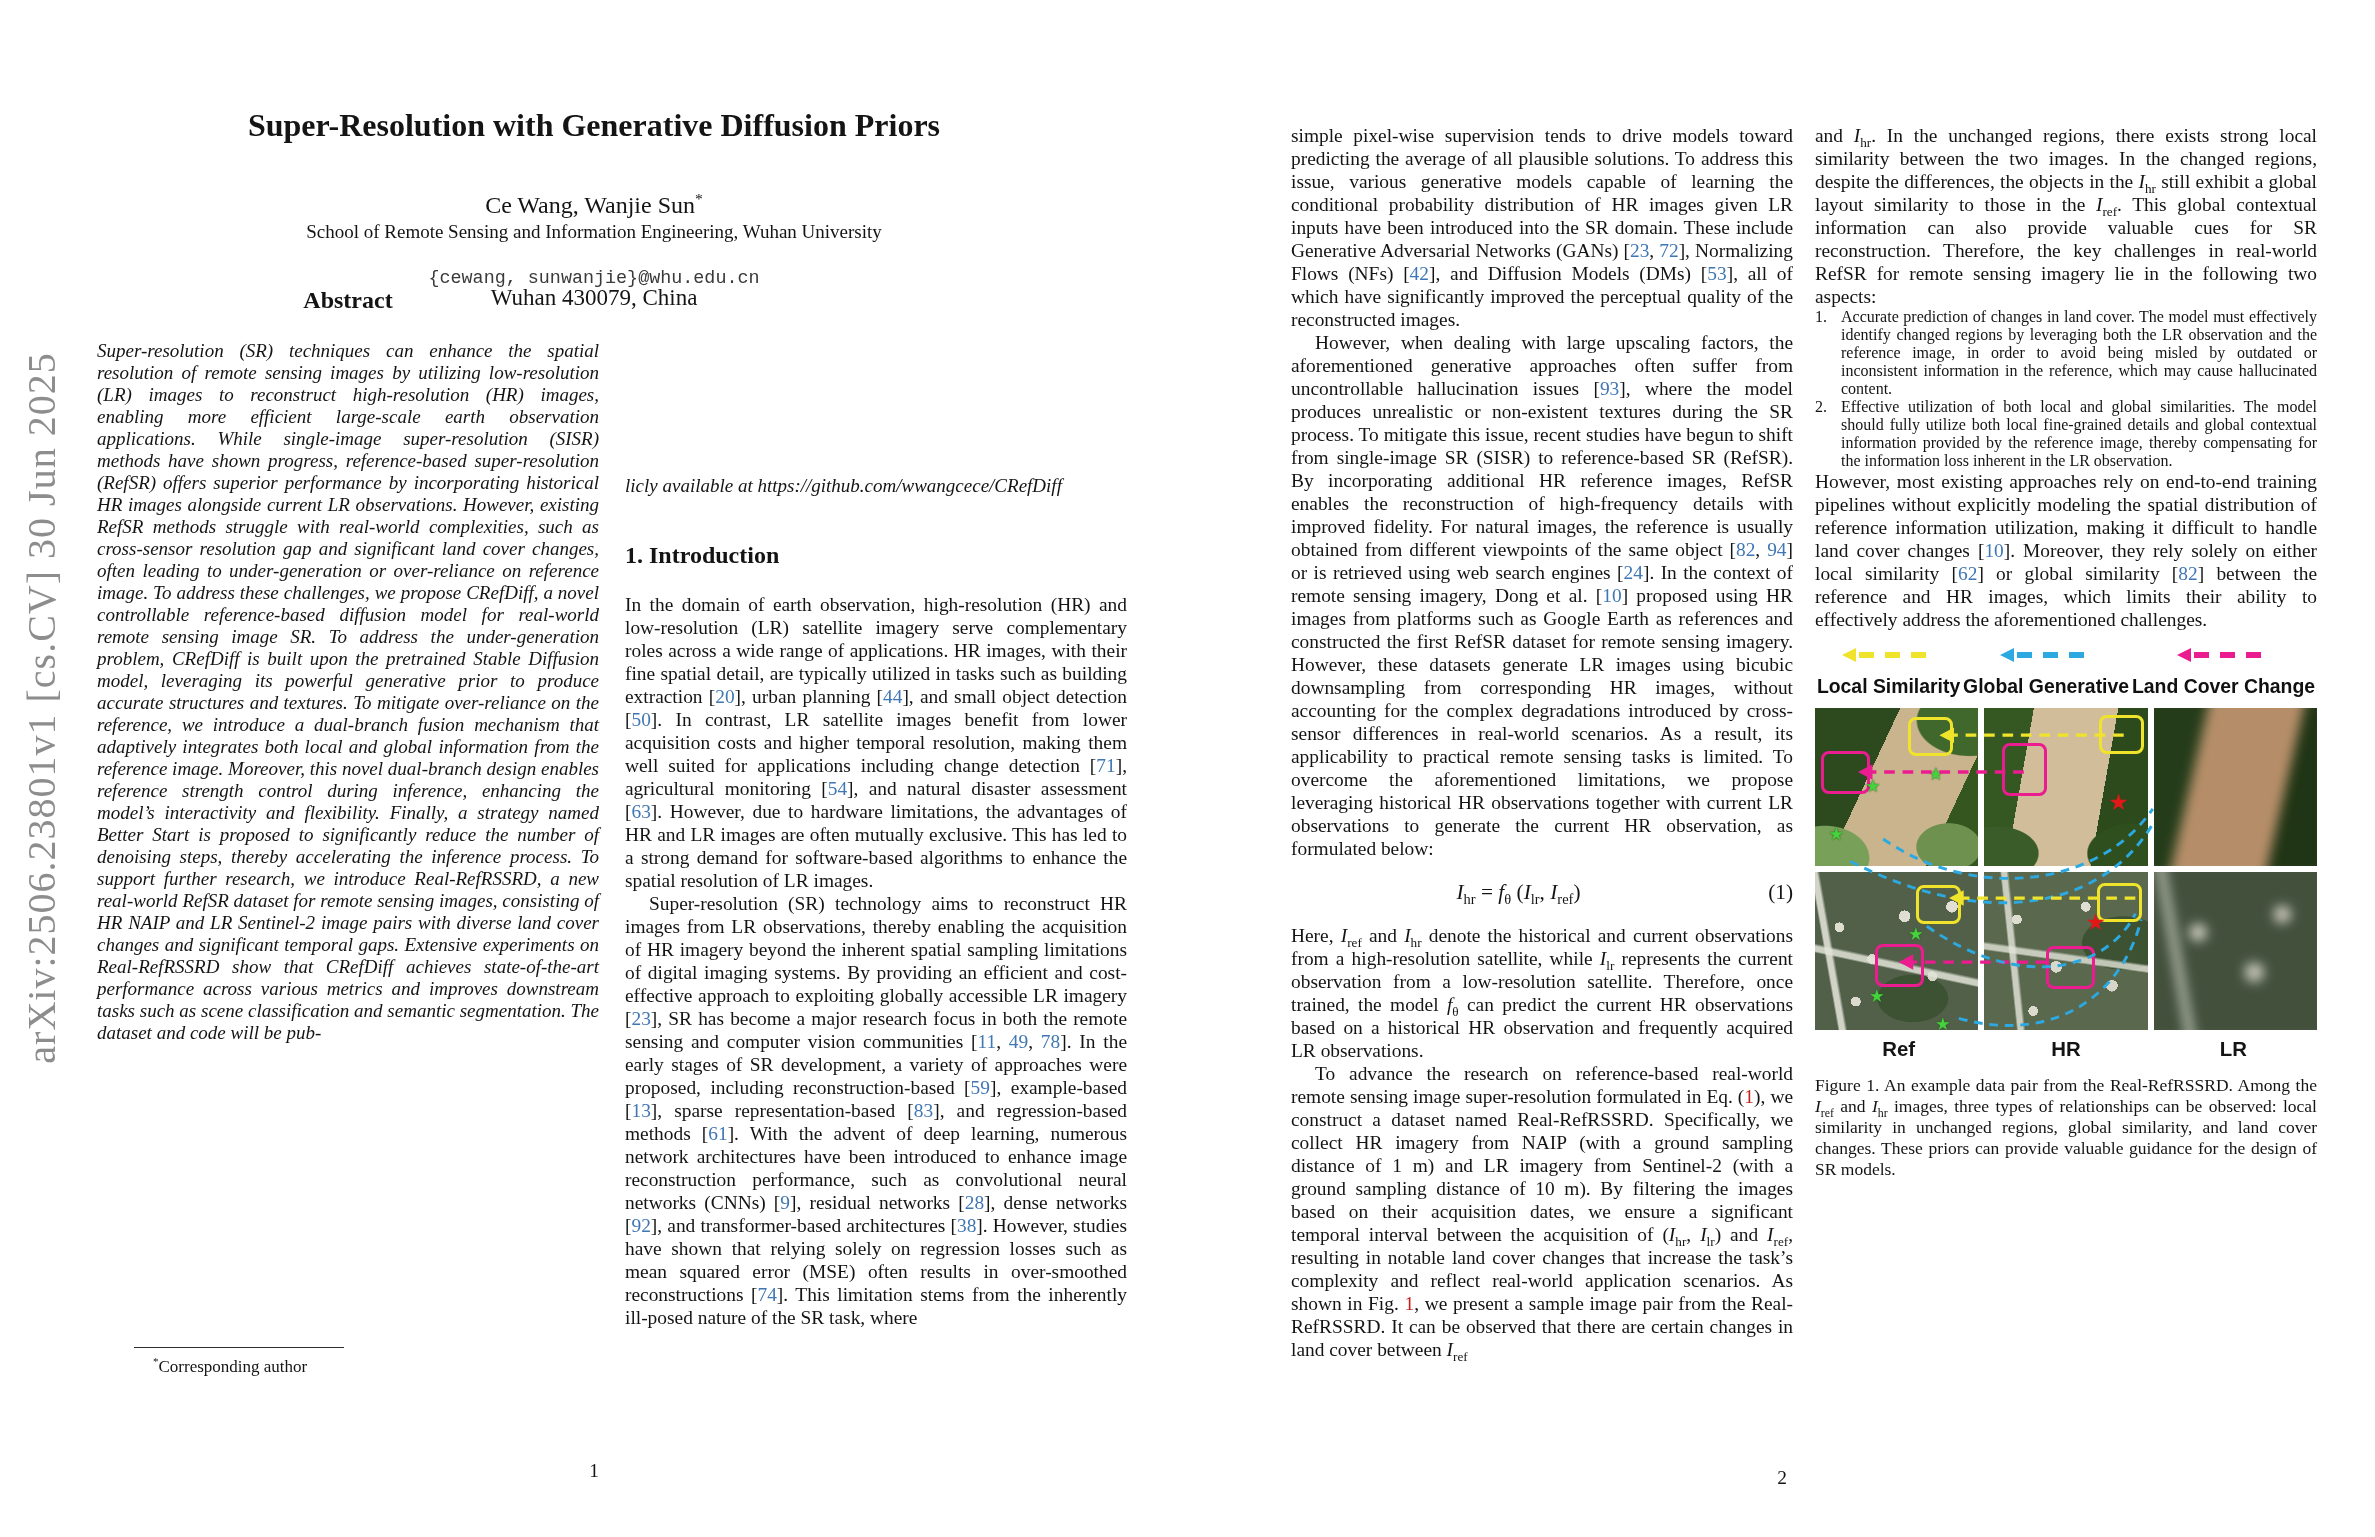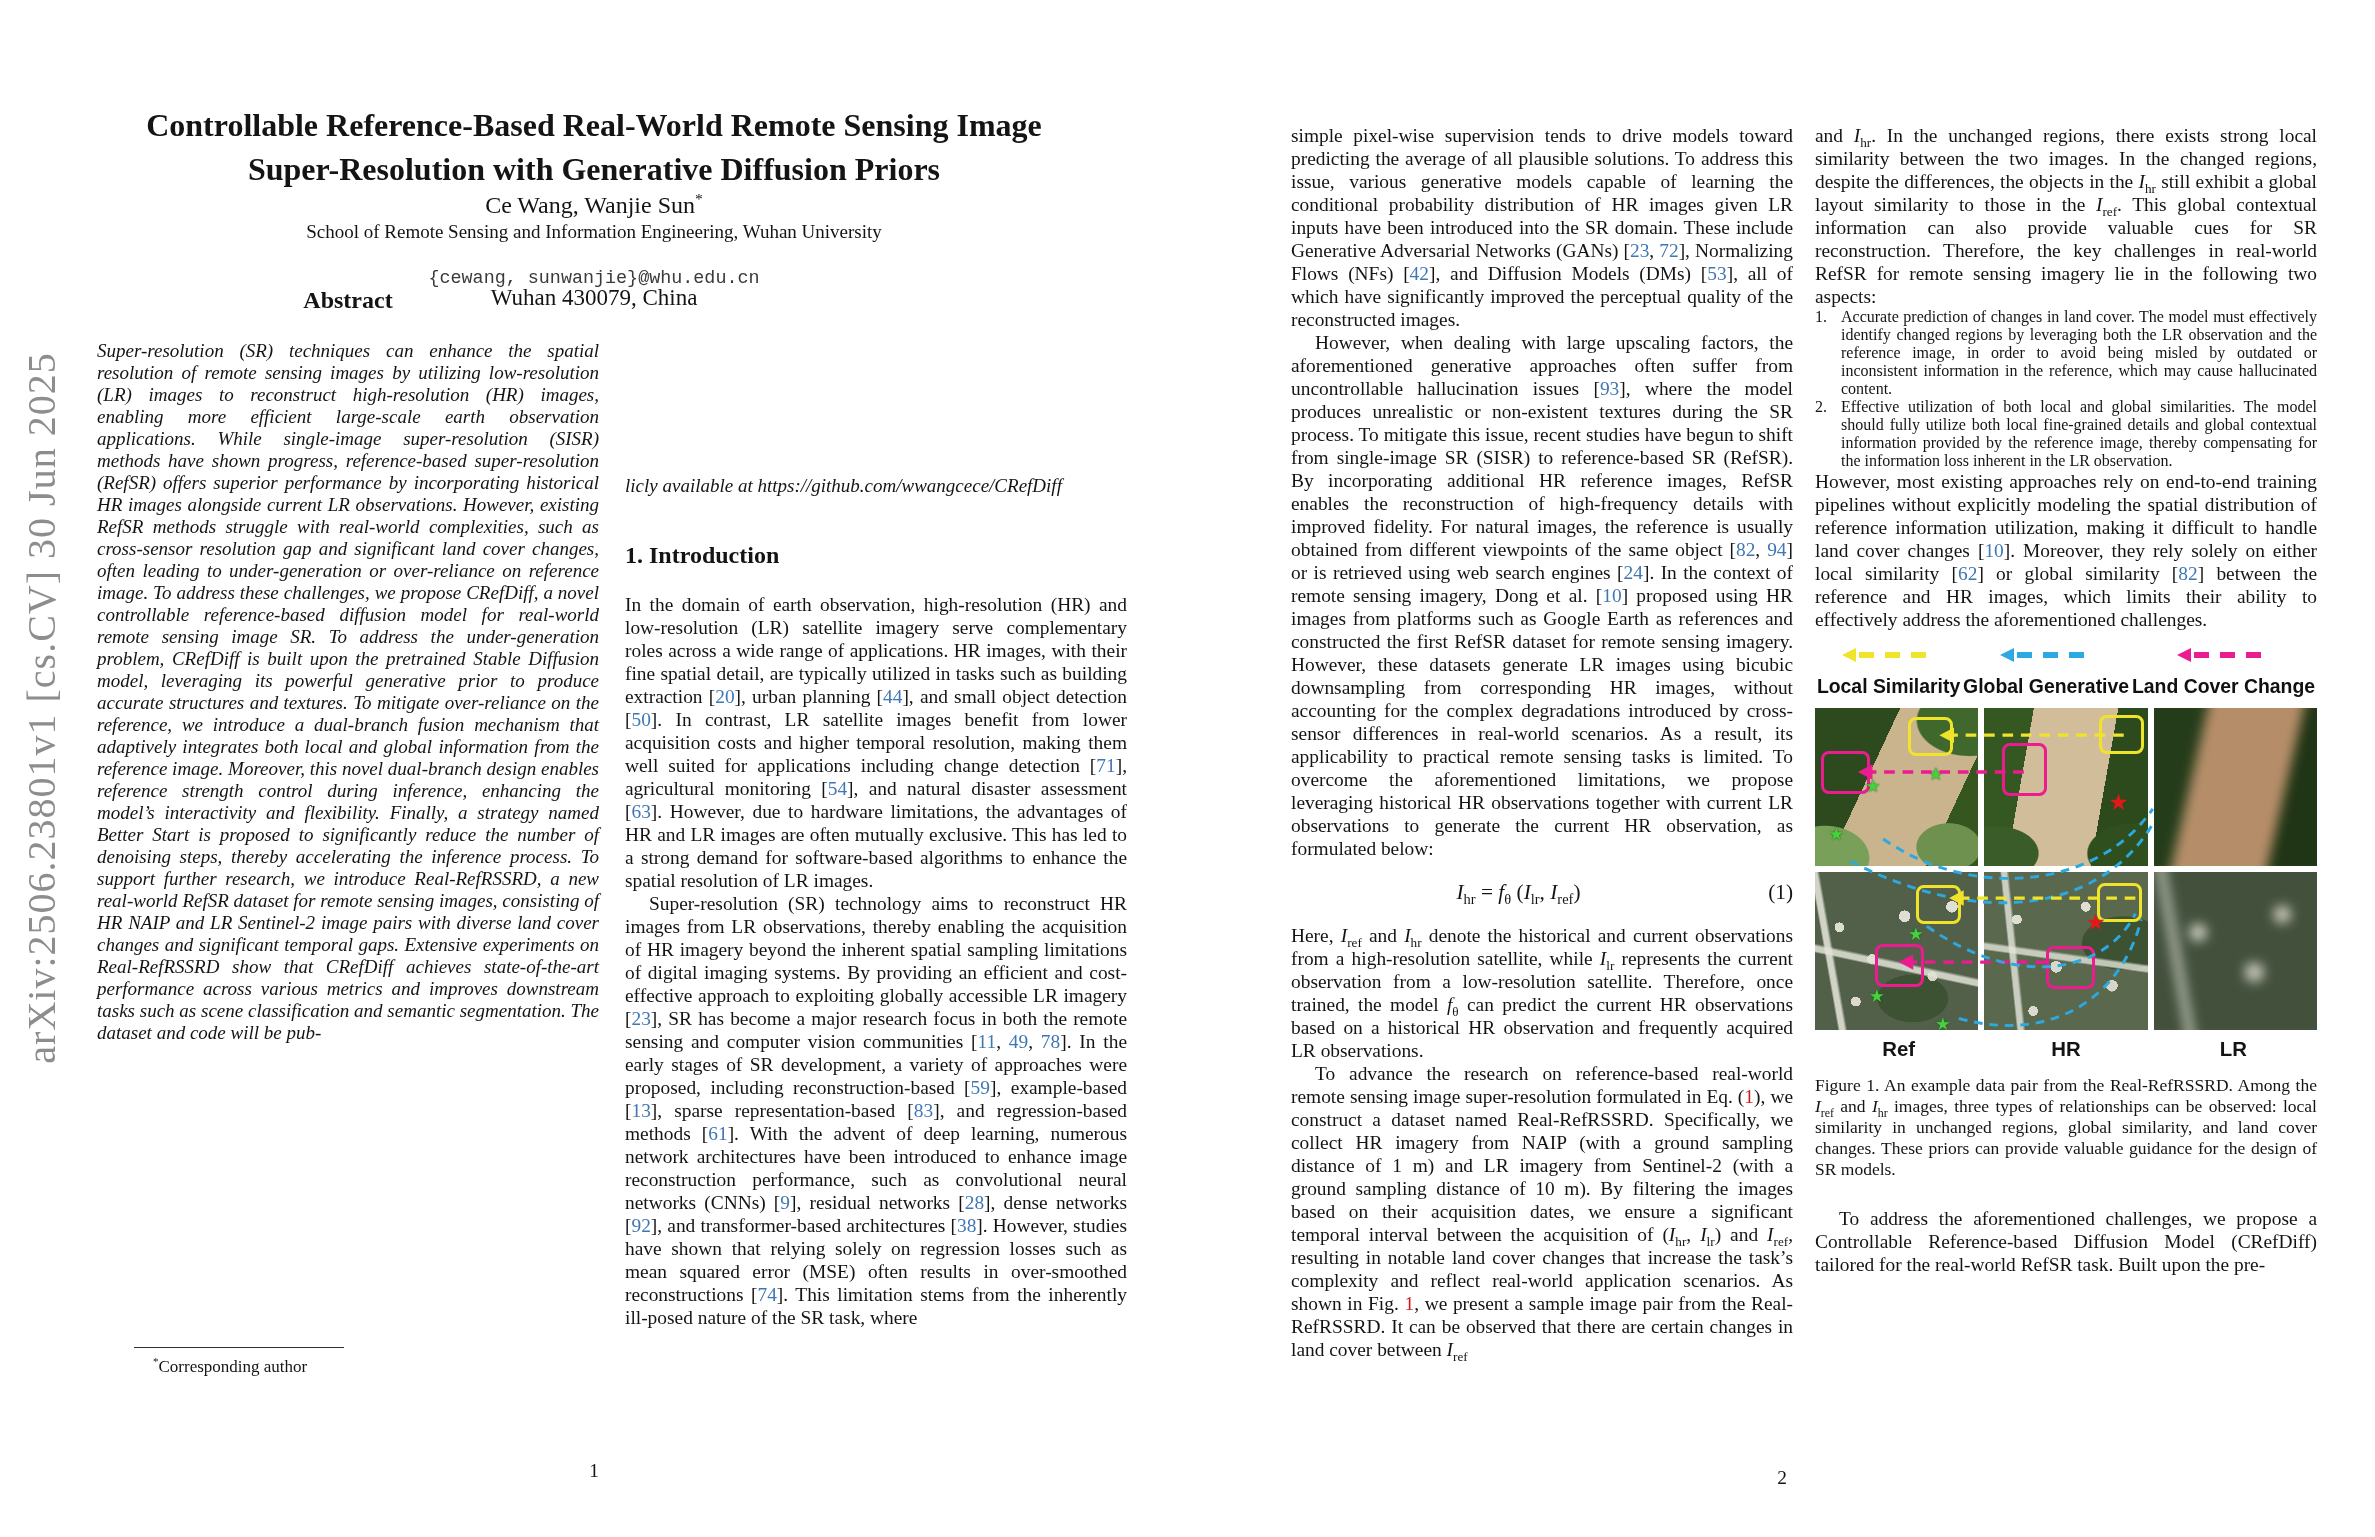--- a/index.html
+++ b/index.html
@@ -126,21 +126,20 @@
 </style>
 </head>
 <body>
 
 <div class="canvas">
 
   <div class="page page1">
     <div class="arxiv">arXiv:2506.23801v1  [cs.CV]  30 Jun 2025</div>
 
     <div class="title">
-      <div>Controllable Reference-Based Real-World Remote Sensing Image</div>
       <div>Super-Resolution with Generative Diffusion Priors</div>
     </div>
     <div class="hdr authors"><span>Ce Wang, Wanjie Sun</span><sup>*</sup></div>
     <div class="hdr affil">School of Remote Sensing and Information Engineering, Wuhan University</div>
     <div class="hdr city">Wuhan 430079, China</div>
     <div class="hdr email">{cewang, sunwanjie}@whu.edu.cn</div>
 
     <div class="col col1-1">
       <div class="h-abstract">Abstract</div>
       <p class="abstract">Super-resolution (SR) techniques can enhance the spatial resolution of remote sensing images by utilizing low-resolution (LR) images to reconstruct high-resolution (HR) images, enabling more efficient large-scale earth observation applications. While single-image super-resolution (SISR) methods have shown progress, reference-based super-resolution (RefSR) offers superior performance by incorporating historical HR images alongside current LR observations. However, existing RefSR methods struggle with real-world complexities, such as cross-sensor resolution gap and significant land cover changes, often leading to under-generation or over-reliance on reference image. To address these challenges, we propose CRefDiff, a novel controllable reference-based diffusion model for real-world remote sensing image SR. To address the under-generation problem, CRefDiff is built upon the pretrained Stable Diffusion model, leveraging its powerful generative prior to produce accurate structures and textures. To mitigate over-reliance on the reference, we introduce a dual-branch fusion mechanism that adaptively integrates both local and global information from the reference image. Moreover, this novel dual-branch design enables reference strength control during inference, enhancing the model’s interactivity and flexibility. Finally, a strategy named Better Start is proposed to significantly reduce the number of denoising steps, thereby accelerating the inference process. To support further research, we introduce Real-RefRSSRD, a new real-world RefSR dataset for remote sensing images, consisting of HR NAIP and LR Sentinel-2 image pairs with diverse land cover changes and significant temporal gaps. Extensive experiments on Real-RefRSSRD show that CRefDiff achieves state-of-the-art performance across various metrics and improves downstream tasks such as scene classification and semantic segmentation. The dataset and code will be pub-</p>
@@ -266,19 +265,18 @@
 
         <div class="fig-labels">
           <span>Ref</span>
           <span>HR</span>
           <span>LR</span>
         </div>
 
         <p class="caption">Figure 1. An example data pair from the Real-RefRSSRD. Among the <i>I</i><sub>ref</sub> and <i>I</i><sub>hr</sub> images, three types of relationships can be observed: local similarity in unchanged regions, global similarity, and land cover changes. These priors can provide valuable guidance for the design of SR models.</p>
       </div>
 
-      <p class="body indent after-fig">To address the aforementioned challenges, we propose a Controllable Reference-based Diffusion Model (CRefDiff) tailored for the real-world RefSR task. Built upon the pre-</p>
     </div>
 
     <div class="pageno pn2">2</div>
   </div>
 </div>
 
 
 </body></html>

